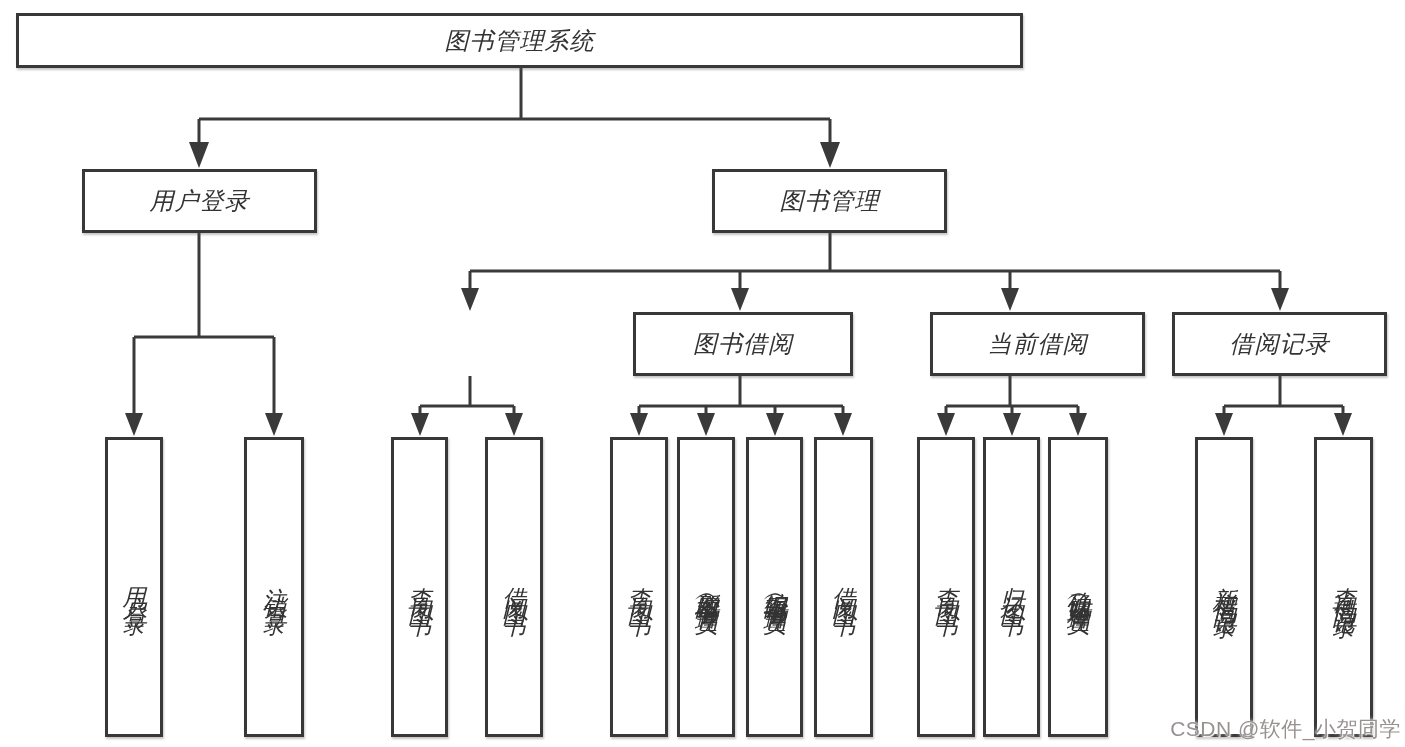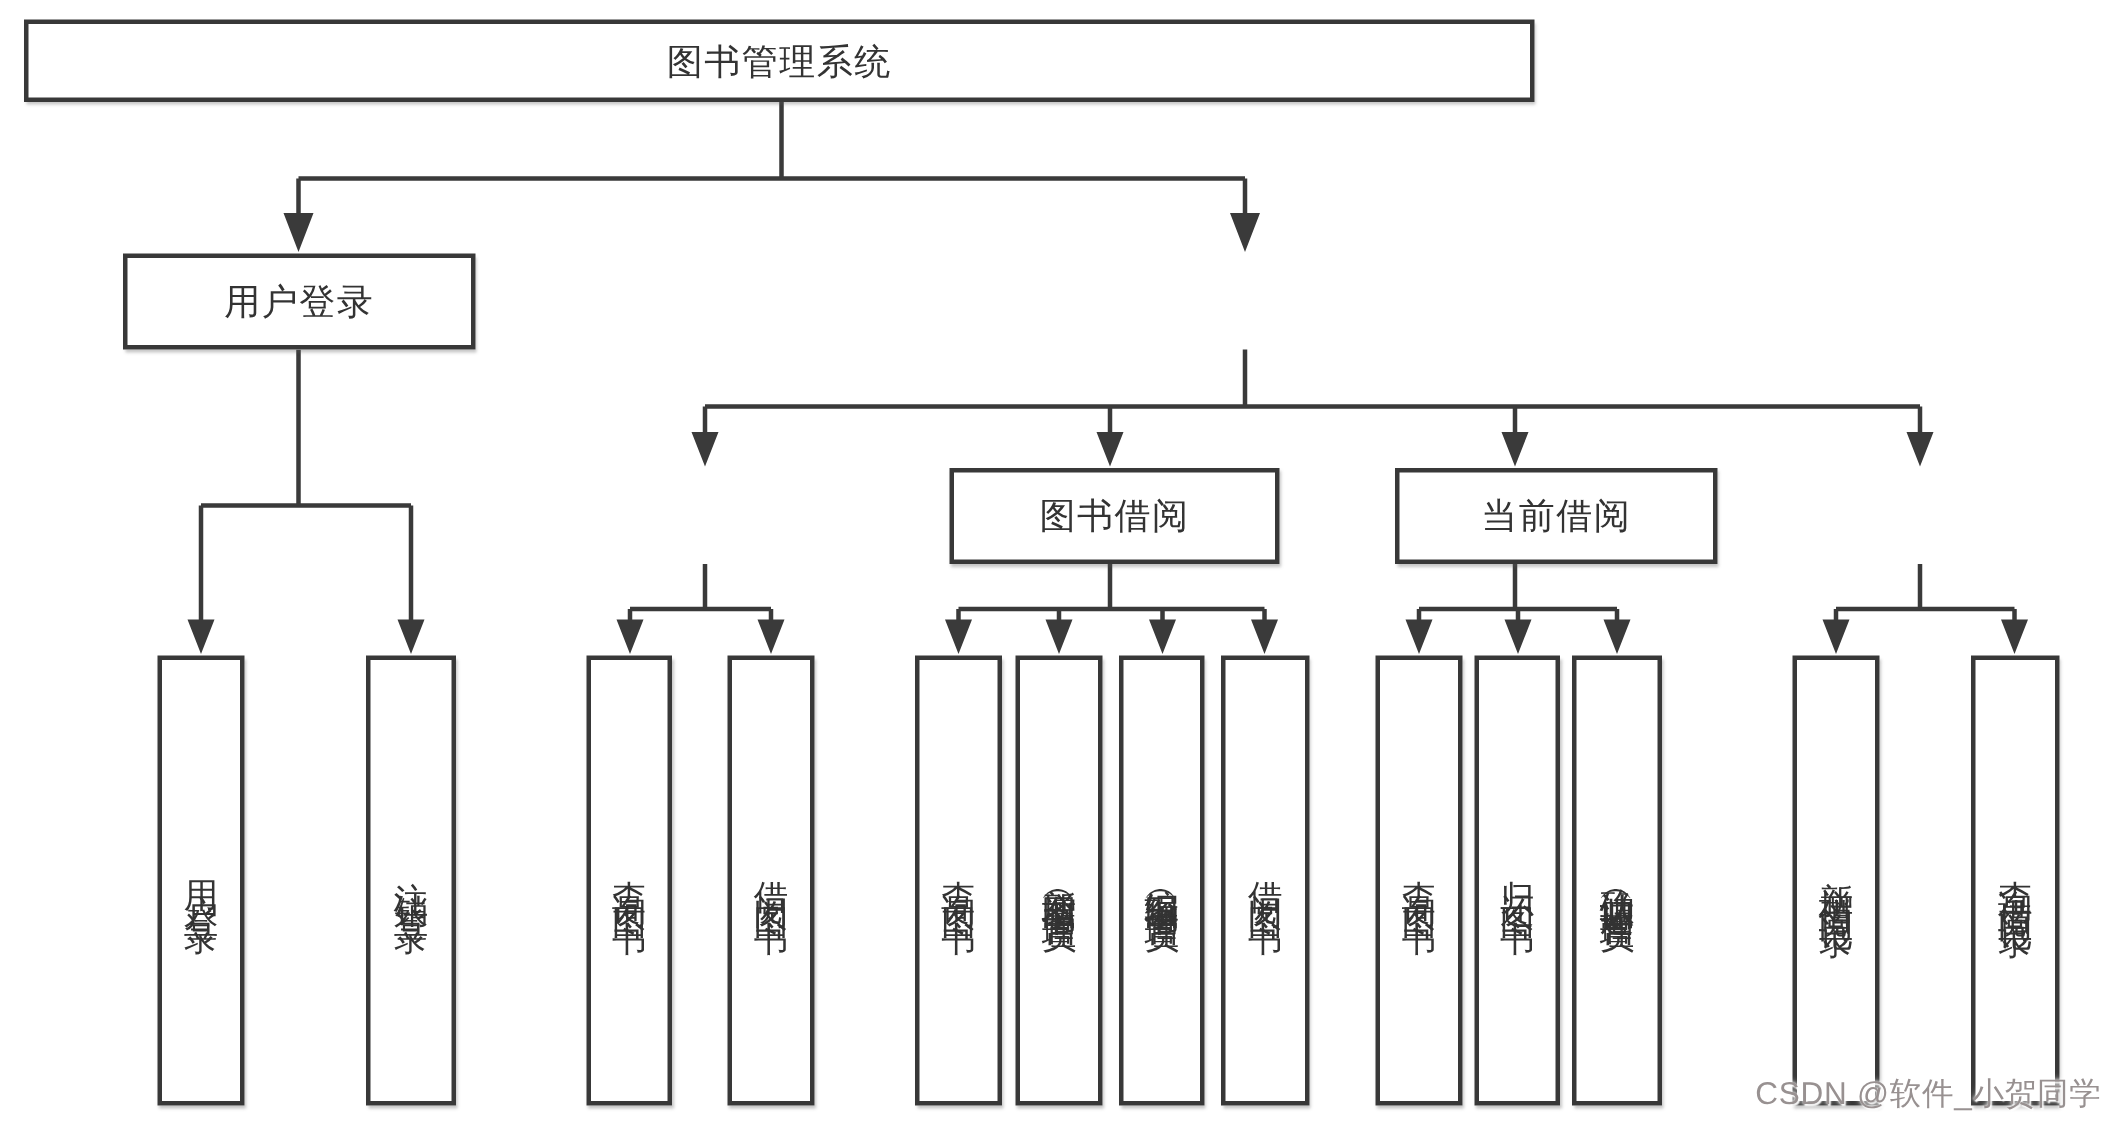--- a/index.html
+++ b/index.html
@@ -28,20 +28,21 @@
     background: #ffffff;
     border: 3px solid #383838;
     box-shadow: 1px 2px 2px rgba(90,90,90,0.35);
     display: flex;
     align-items: center;
     justify-content: center;
     font-size: 24px;
     letter-spacing: 1px;
     color: #333333;
     white-space: nowrap;
+    font-style: italic;
   }
   .v-box {
     writing-mode: vertical-rl;
     text-orientation: mixed;
     font-size: 23px;
     letter-spacing: 9px;
     line-height: 1;
   }
   .v-box.len-mid { letter-spacing: 6px; }
   .v-box.len-long { letter-spacing: 3px; }
@@ -115,23 +116,25 @@
          M946 436 l-9 -23 h18 z
          M1012 436 l-9 -23 h18 z
          M1078 436 l-9 -23 h18 z
          M1224 436 l-9 -23 h18 z
          M1343 436 l-9 -23 h18 z"></path>
   </svg>
 
   <div class="box" style="left:16px; top:13px; width:1007px; height:55px;">图书管理系统</div>
 
   <div class="box" style="left:82px; top:169px; width:235px; height:64px;">用户登录</div>
+  <div class="box" style="left:712px; top:169px; width:235px; height:64px;">图书管理</div>
 
   <div class="box" style="left:633px; top:312px; width:220px; height:64px;">图书借阅</div>
   <div class="box" style="left:902px; top:312px; width:215px; height:64px;margin-left:28px;">当前借阅</div>
+  <div class="box" style="left:1172px; top:312px; width:215px; height:64px;">借阅记录</div>
 
   <div class="box v-box" style="left:105px; top:437px; width:58px; height:300px;">用户登录</div>
   <div class="box v-box" style="left:244px; top:437px; width:60px; height:300px;">注销登录</div>
 
   <div class="box v-box" style="left:391px; top:437px; width:57px; height:300px;">查询图书</div>
   <div class="box v-box" style="left:485px; top:437px; width:58px; height:300px;">借阅图书</div>
 
   <div class="box v-box" style="left:610px; top:437px; width:58px; height:300px;">查询图书</div>
   <div class="box v-box len-long" style="left:677px; top:437px; width:58px; height:300px;">新增图书（管理员）</div>
   <div class="box v-box len-long" style="left:746px; top:437px; width:57px; height:300px;">编辑图书（管理员）</div>

